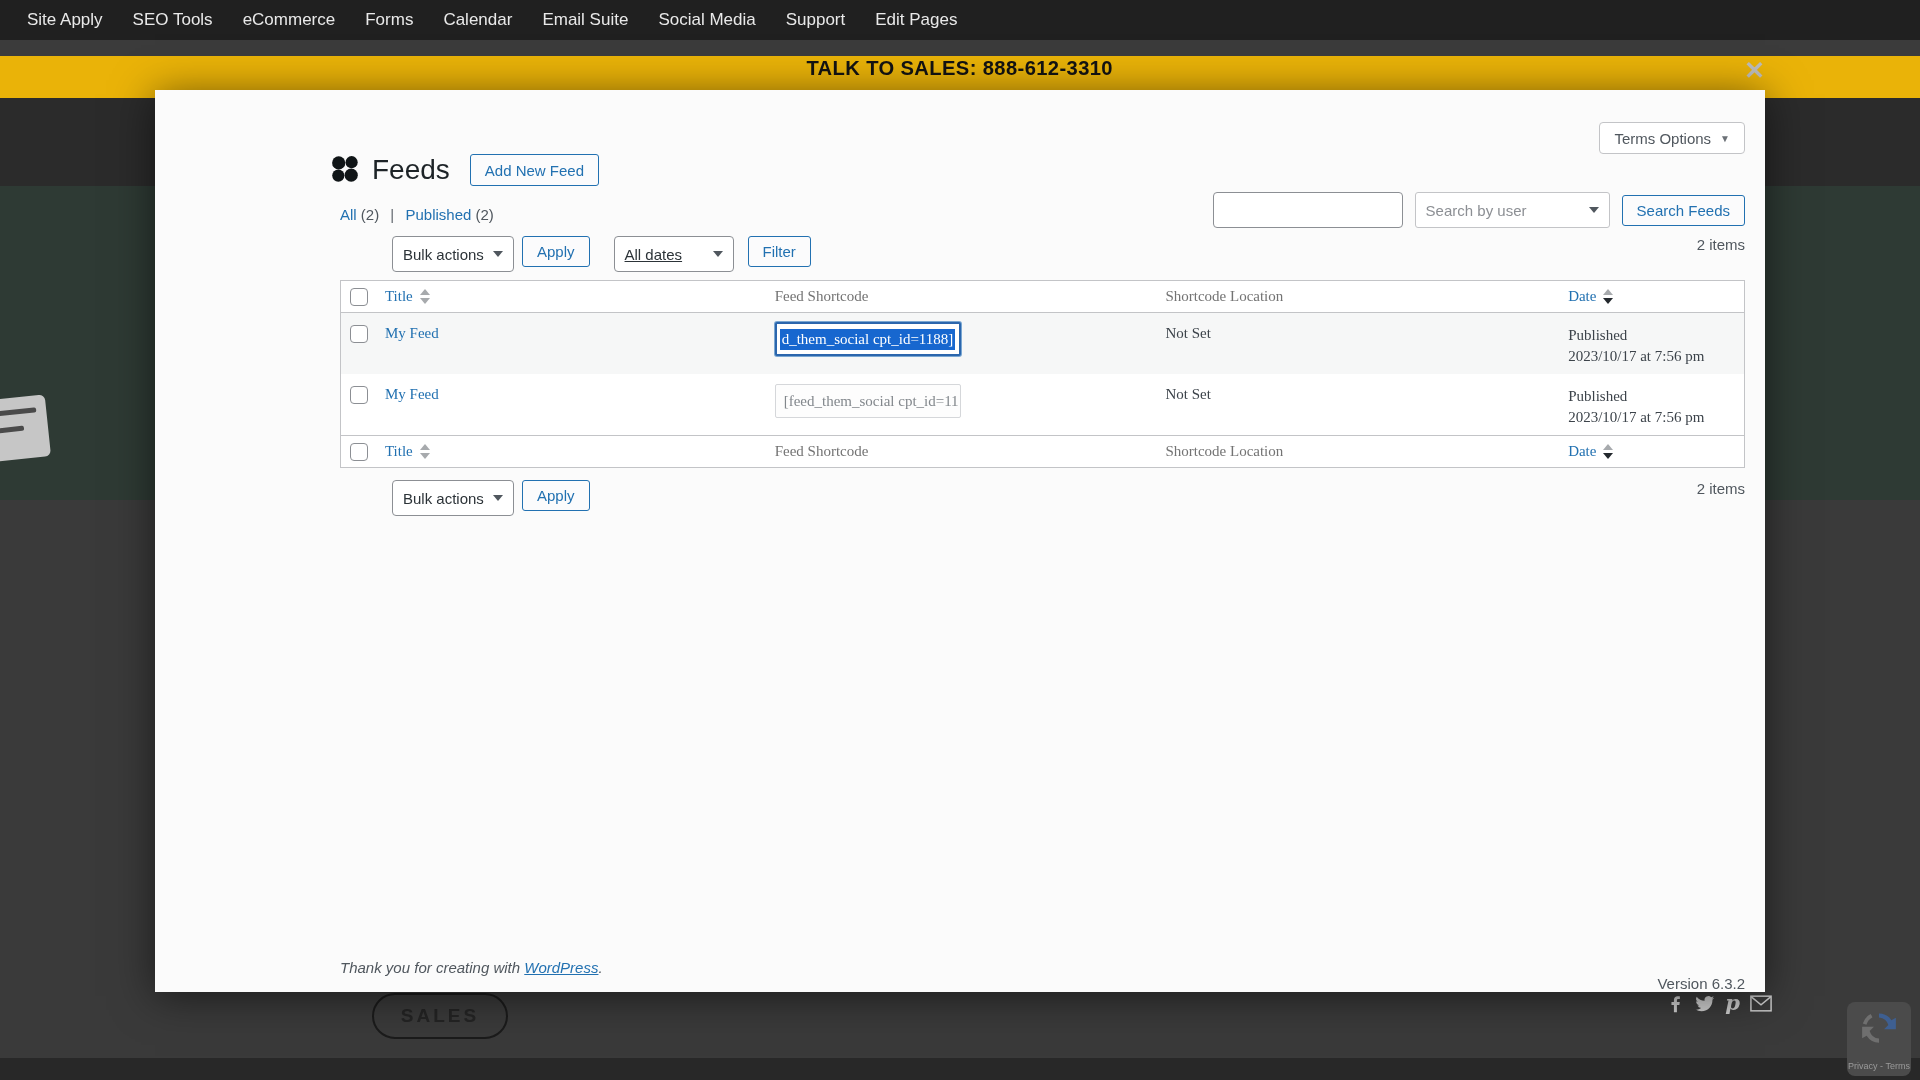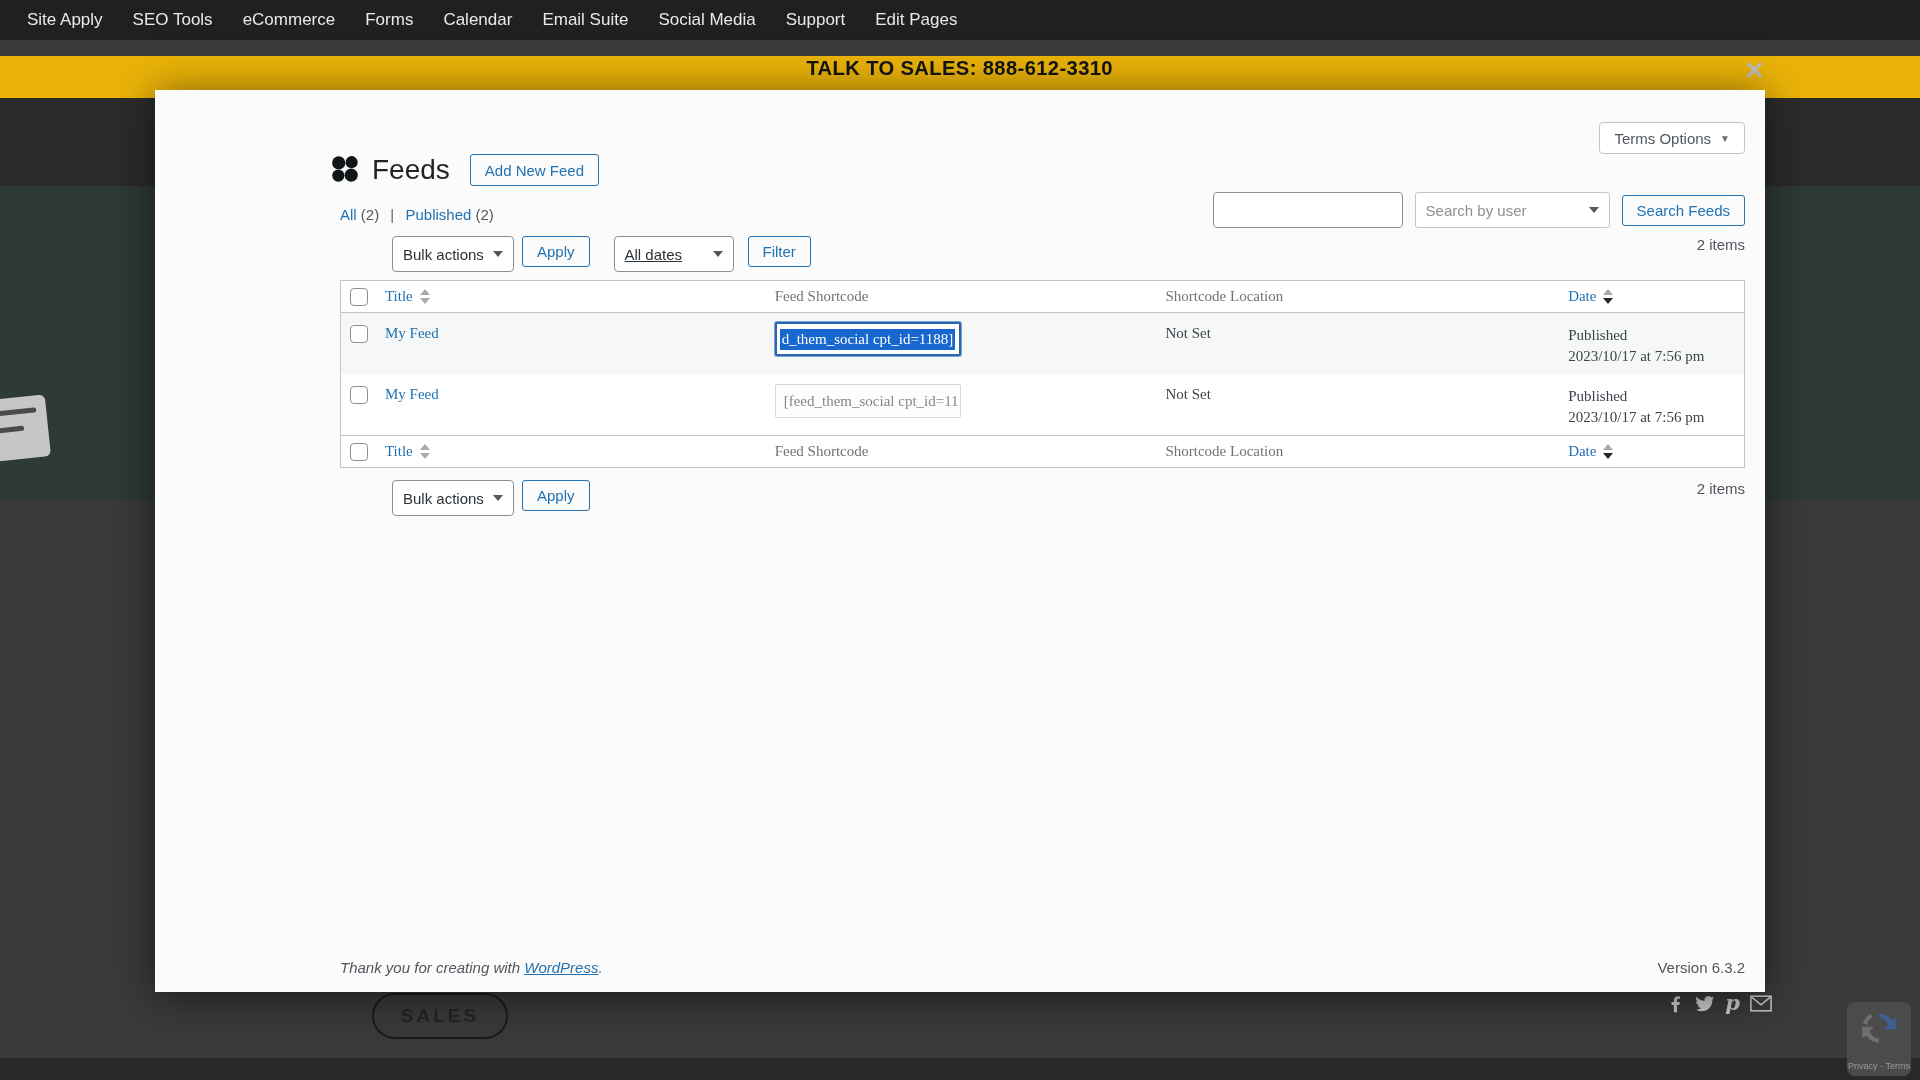--- a/index.html
+++ b/index.html
@@ -77,21 +77,21 @@
   .data-row .cell { padding-top:12px; font-size:15px; color:#3c434a; }
   .data-row .c-cb { padding-top:12px; }
   .row-title { color:#2271b1; text-decoration:none; cursor:pointer; }
   .shortcode-input { width:186px; height:34px; font-size:15px; display:flex; align-items:center; overflow:hidden; white-space:nowrap; }
   .shortcode-input.focused { border:2px solid #2b66ad; border-radius:2px; background:#fff; box-shadow:0 0 0 1px #7aa7d2; padding:0 3px; margin-top:-3px; }
   .shortcode-input.focused span { background:#1767cf; color:#fff; padding:2px 2px; }
   .shortcode-input.plain { border:1px solid #d5d7da; border-radius:2px; background:#fdfdfd; color:#82878c; padding:0 8px; margin-top:-2px; }
   .date-cell { line-height:21px; }
   .modal-footer-left { position:absolute; left:185px; bottom:16px; font-size:15px; font-style:italic; color:#50575e; }
   .modal-footer-left a { color:#2271b1; cursor:pointer; }
-  .modal-footer-right { position:absolute; right:20px; bottom:16px; font-size:15px; color:#50575e; }
+  .modal-footer-right { position:absolute; right:20px; bottom:0; font-size:15px; color:#50575e; }
 </style>
 </head>
 <body>
 
 <div class="layer topnav">
   <span class="nav-item">Site Apply</span>
   <span class="nav-item">SEO Tools</span>
   <span class="nav-item">eCommerce</span>
   <span class="nav-item">Forms</span>
   <span class="nav-item">Calendar</span>

